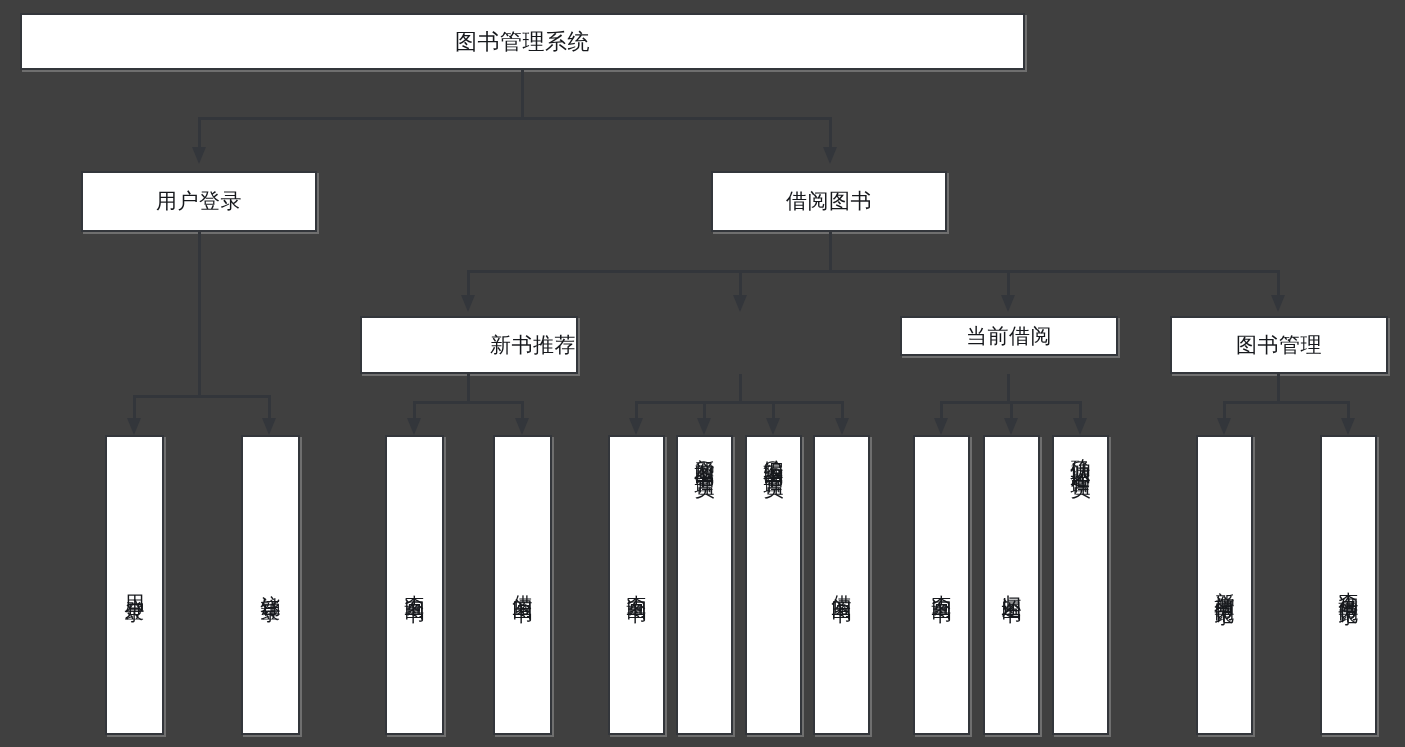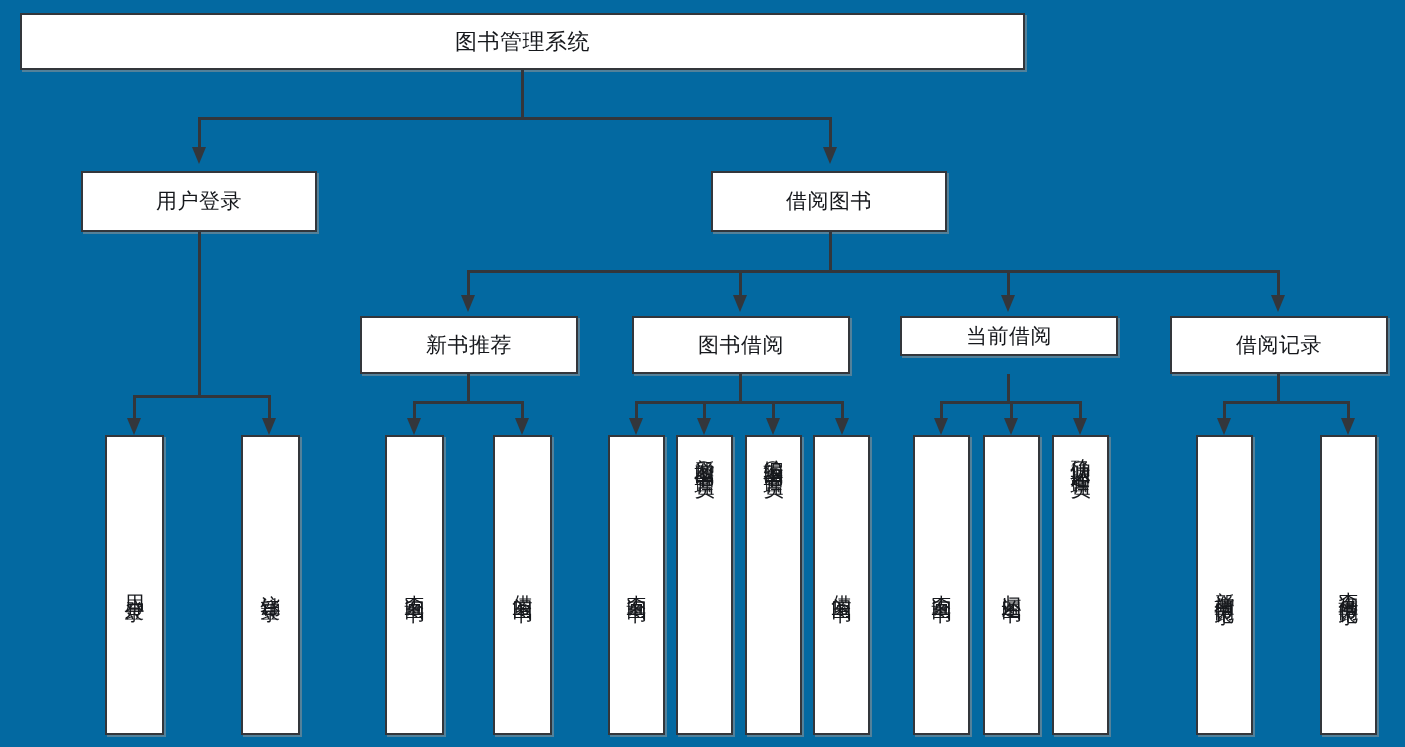--- a/index.html
+++ b/index.html
@@ -9,21 +9,21 @@
     background: #ffffff;
   }
   body {
     font-family: "Liberation Sans", "DejaVu Sans", sans-serif;
     color: #1a1a1a;
   }
   #canvas {
     position: relative;
     width: 1405px;
     height: 747px;
-    background: #0369a1;
+    background: #404040;
     overflow: hidden;
   }
 
   
   .node {
     position: absolute;
     box-sizing: border-box;
     background: #ffffff;
     border: 2.5px solid #33363b;
     box-shadow: 2px 2px 0 0 rgba(150,150,150,0.55);
@@ -130,31 +130,28 @@
   <div class="ln h" style="left:467px; top:270px; width:812px; height:2.5px;"></div>
   <div class="ln v" style="left:467px; top:270px; width:2.5px; height:25px;"></div>
   <div class="ln v" style="left:739px; top:270px; width:2.5px; height:25px;"></div>
   <div class="ln v" style="left:1007px; top:270px; width:2.5px; height:25px;"></div>
   <div class="ln v" style="left:1277px; top:270px; width:2.5px; height:25px;"></div>
   <div class="arrow" style="left:461px; top:295px;"></div>
   <div class="arrow" style="left:733px; top:295px;"></div>
   <div class="arrow" style="left:1001px; top:295px;"></div>
   <div class="arrow" style="left:1271px; top:295px;"></div>
 
-  <div class="node" style="left:360px; top:316px; width:218px; height:58px;">
+  <div class="node" style="left:360px; top:316px; width:218px; height:58px;justify-content:flex-end;">
     <span class="label">新书推荐</span>
-  </div>
-  <div class="node" style="left:632px; top:316px; width:218px; height:58px;">
-    <span class="label">图书借阅</span>
   </div>
   <div class="node" style="left:900px; top:316px; width:218px; height:40px;">
     <span class="label">当前借阅</span>
   </div>
   <div class="node" style="left:1170px; top:316px; width:218px; height:58px;">
-    <span class="label">借阅记录</span>
+    <span class="label">图书管理</span>
   </div>
 
   <div class="ln v" style="left:467px; top:374px; width:2.5px; height:29px;"></div>
   <div class="ln h" style="left:413px; top:401px; width:110px; height:2.5px;"></div>
   <div class="ln v" style="left:413px; top:401px; width:2.5px; height:17px;"></div>
   <div class="ln v" style="left:521px; top:401px; width:2.5px; height:17px;"></div>
   <div class="arrow" style="left:407px; top:418px;"></div>
   <div class="arrow" style="left:515px; top:418px;"></div>
 
   <div class="ln v" style="left:739px; top:374px; width:2.5px; height:29px;"></div>

